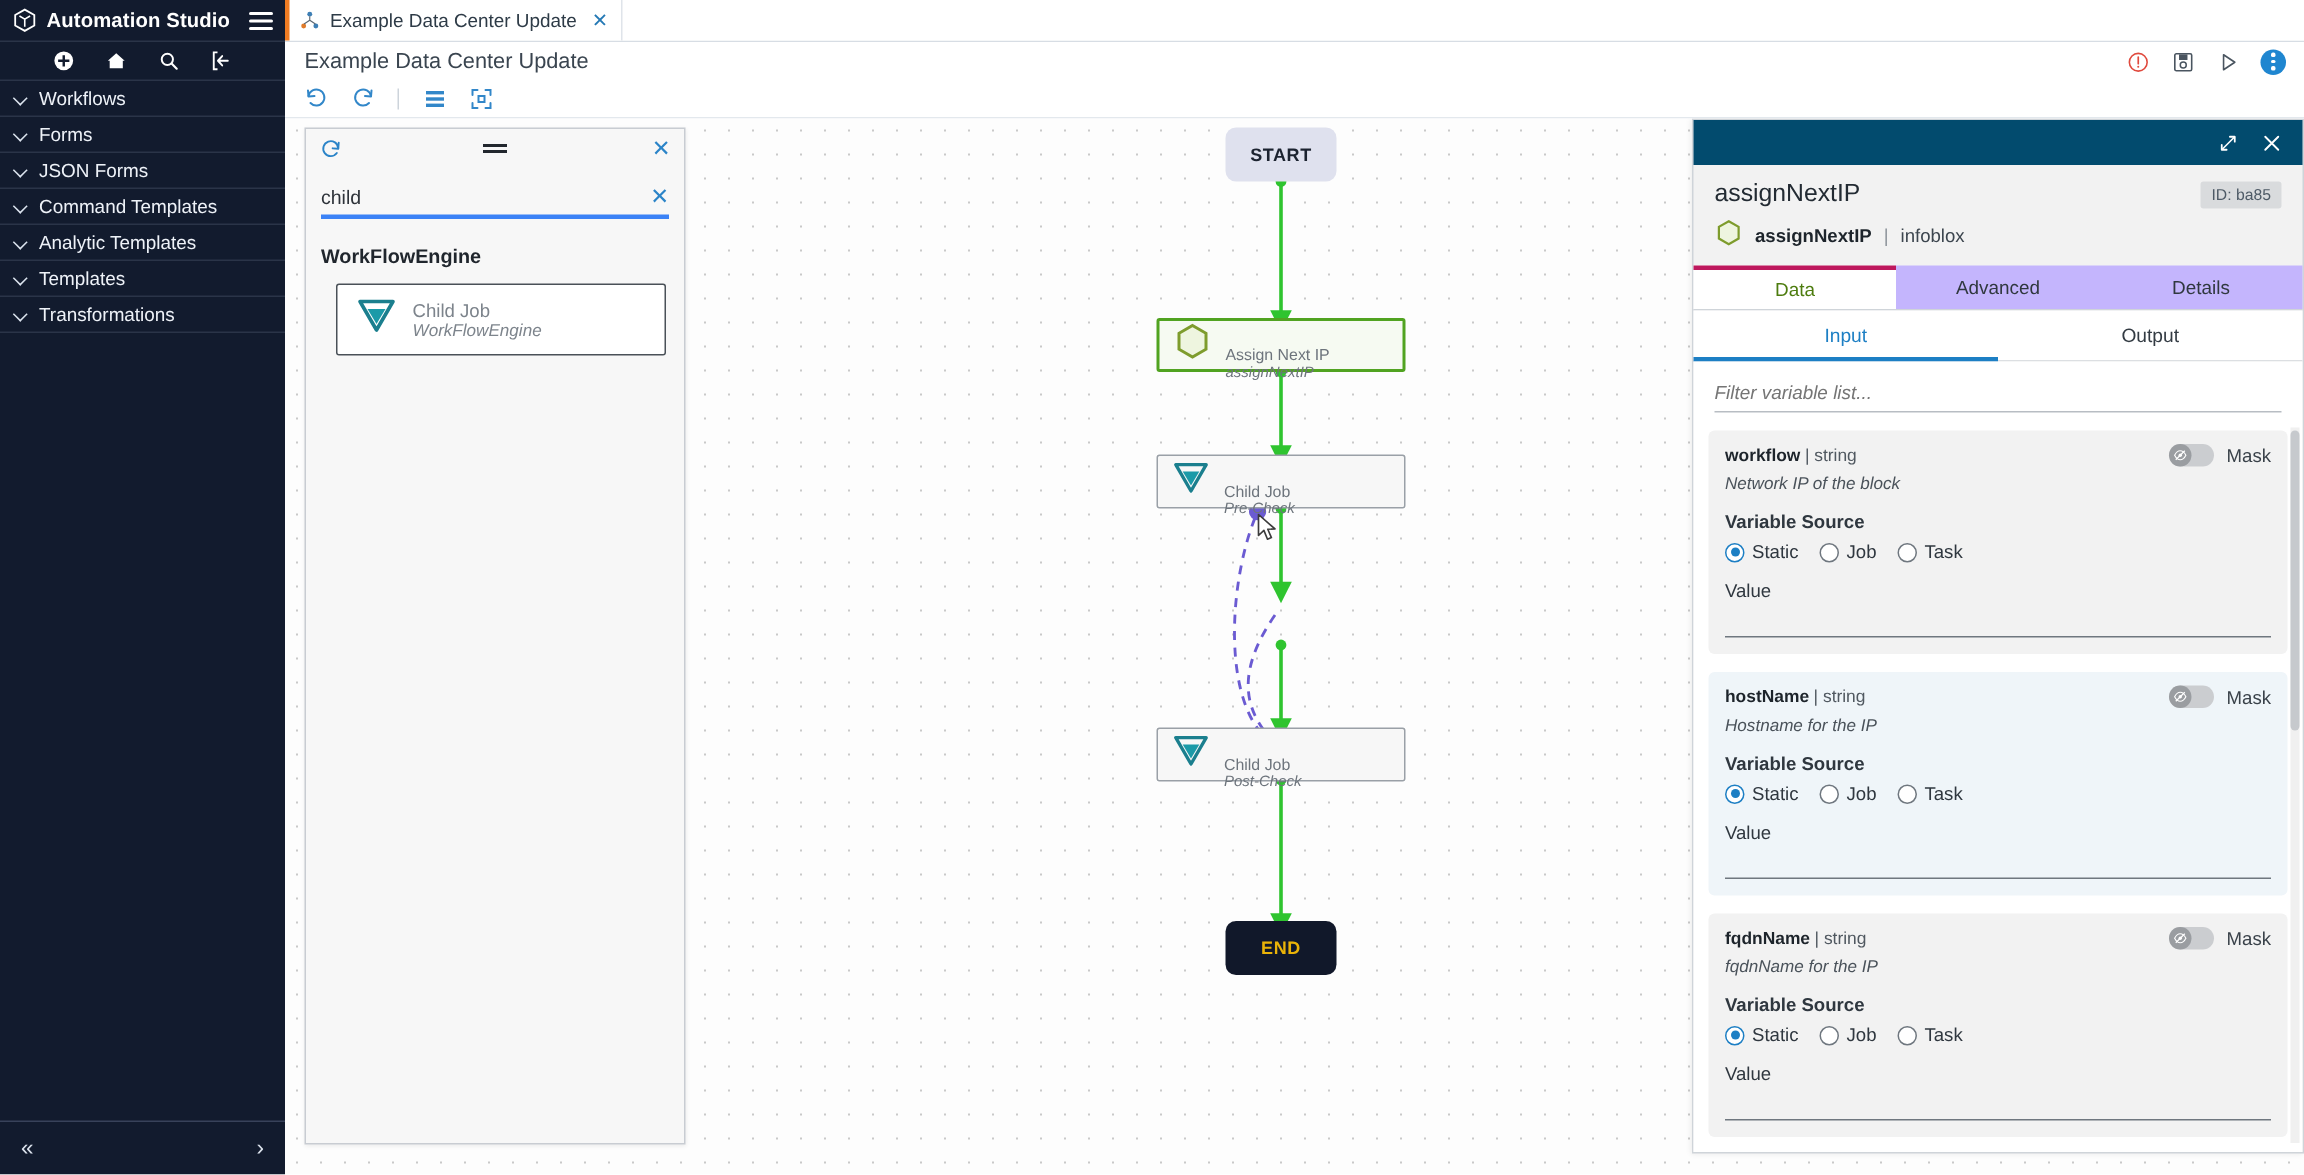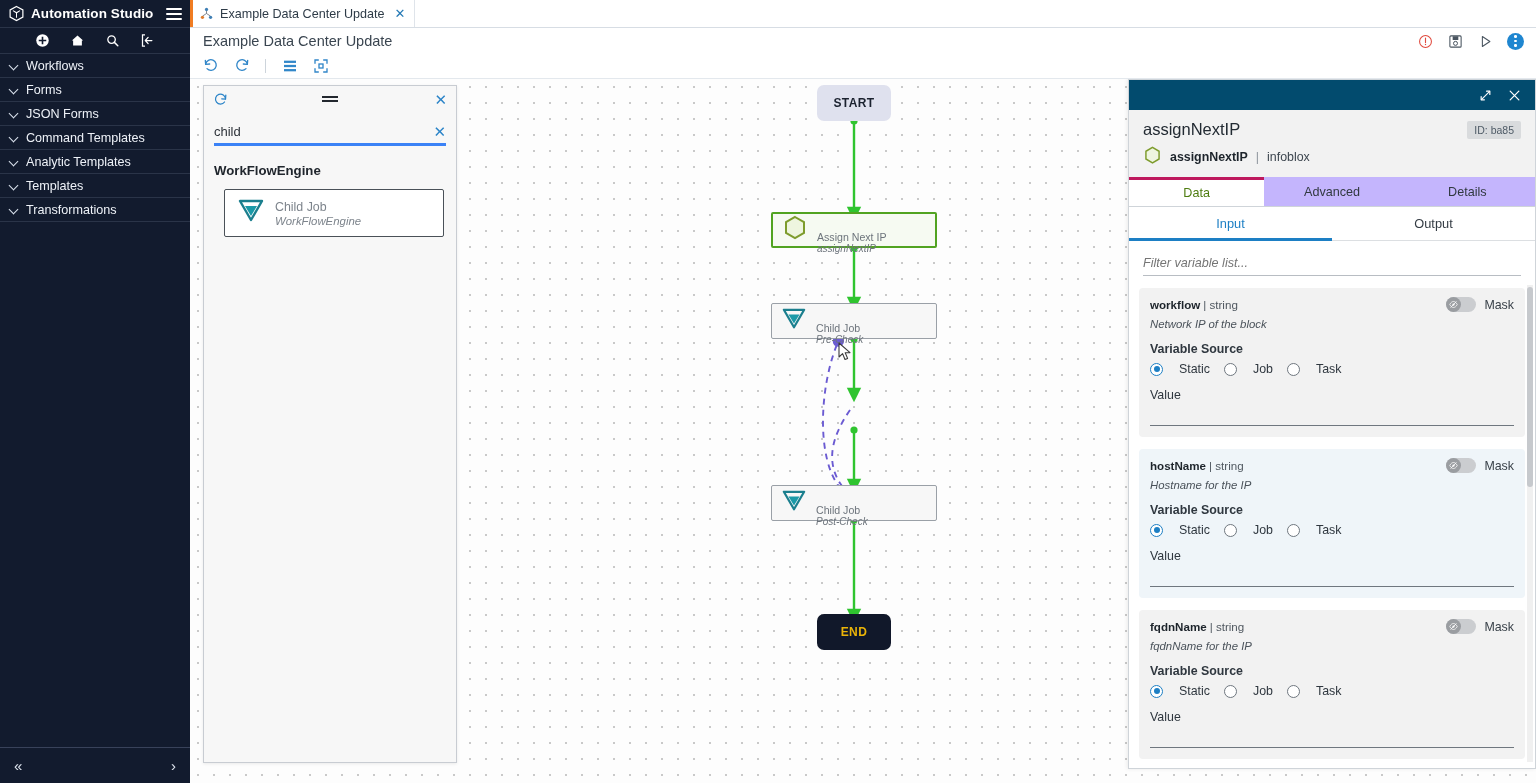--- a/index.html
+++ b/index.html
@@ -222,21 +222,21 @@
     width: 30px; height: 15px; border-radius: 8px; background: #cbcdd0; position: relative;
   }
   .switch .knob {
     position: absolute; left: 0; top: 0; width: 15px; height: 15px; border-radius: 50%;
     background: #9a9da1; display: flex; align-items: center; justify-content: center;
   }
   .mask-lbl { font-size: 12.4px; color: #3a424a; }
   .var-desc { font-size: 11.4px; font-style: italic; color: #4a525a; margin-top: 6px; }
   .var-src-lbl { font-size: 12.4px; color: #2f373f; margin-top: 12px; font-weight: bold; }
   .radios { display: flex; align-items: center; gap: 14px; margin-top: 6px; }
-  .radio { display: flex; align-items: center; gap: 16px; font-size: 12.4px; color: #2f373f; cursor: pointer; }
+  .radio { display: flex; align-items: center; gap: 5px; font-size: 12.4px; color: #2f373f; cursor: pointer; }
   .rdot { width: 13px; height: 13px; border-radius: 50%; border: 1.4px solid #6f777f; background: #fff; position: relative; }
   .rdot.on { border-color: #1d7fc4; }
   .rdot.on::after { content:""; position: absolute; left: 2.5px; top: 2.5px; width: 6px; height: 6px; border-radius: 50%; background: #1d7fc4; }
   .val-lbl { font-size: 12.4px; color: #2f373f; margin-top: 12px; }
   .val-line { height: 1px; background: #6f777f; margin-top: 23px; }
 
   .dt-scroll {
     position: absolute; right: 2px; top: 46px; width: 6px; height: 200px;
     background: #c6c9cd; border-radius: 3px;
   }

